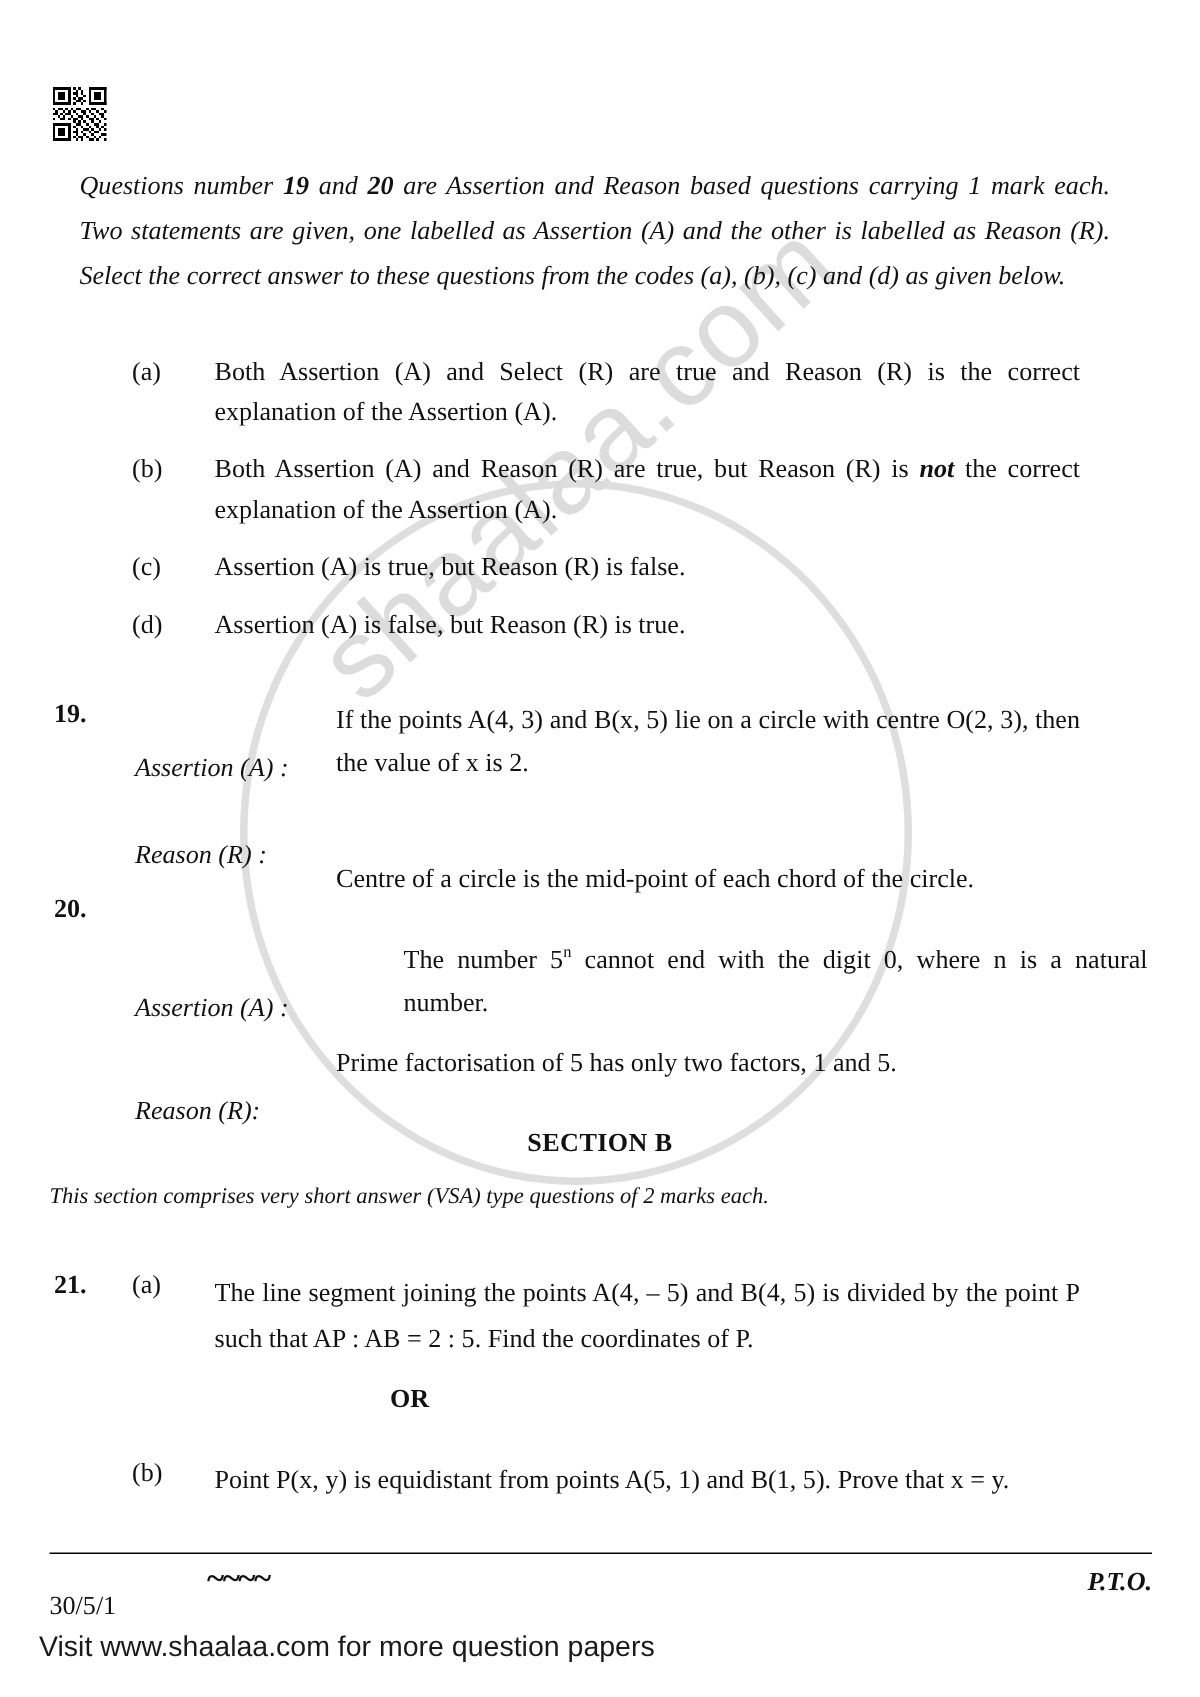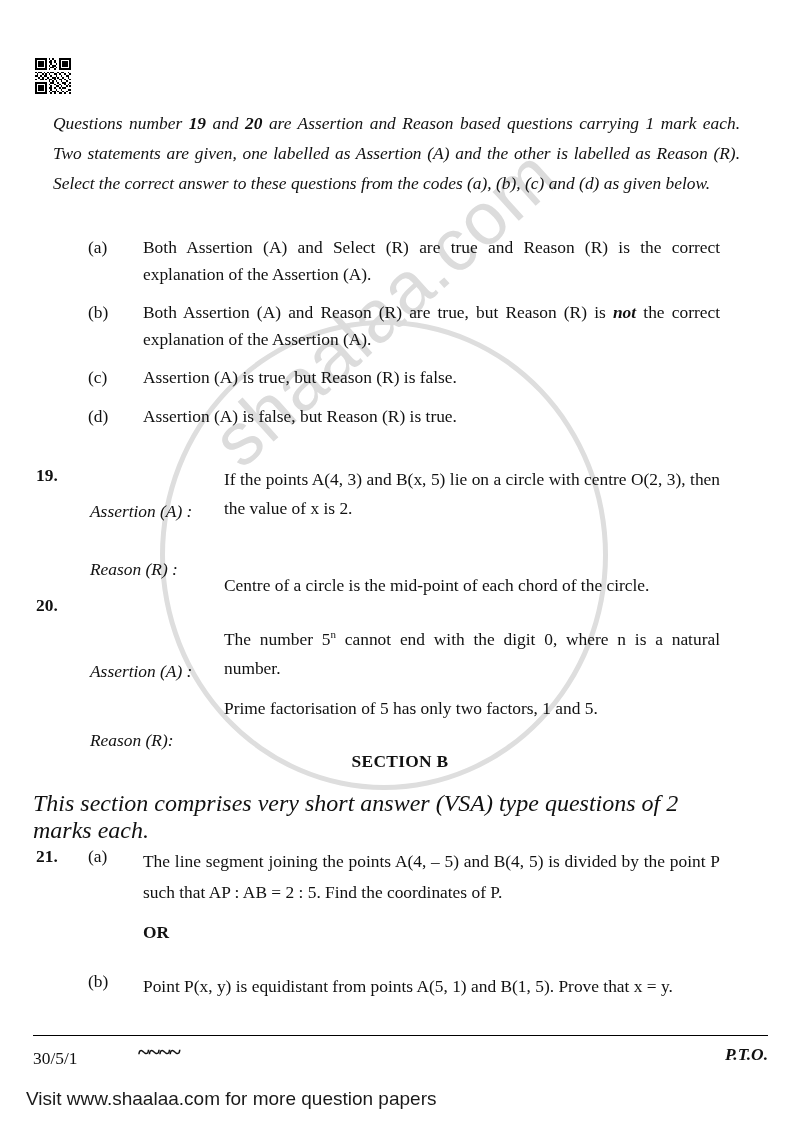--- a/index.html
+++ b/index.html
@@ -143,21 +143,21 @@
     text-align: center;
     font-size: 17.4px;
     font-weight: bold;
     letter-spacing: 0.3px;
   }
   #section-note {
     position: absolute;
     left: 33px;
     top: 790px;
     width: 687px;
-    font-size: 24px;
+    font-size: 15px;
     font-style: italic;
   }
 
   
   .q21lbl {
     position: absolute;
     left: 88px;
     font-size: 17.4px;
   }
   .q21body {
@@ -167,21 +167,21 @@
     font-size: 17.4px;
     line-height: 31px;
     text-align: justify;
     text-justify: inter-word;
   }
   #or-divider {
     position: absolute;
     left: 143px;
     top: 922px;
     width: 260px;
-    text-align: left;
+    text-align: center;
     font-size: 17.4px;
     font-weight: bold;
   }
 
   
   #footer-rule {
     position: absolute;
     left: 33px;
     top: 1035px;
     width: 735px;
@@ -189,21 +189,21 @@
     background: #000000;
   }
   #footer {
     position: absolute;
     left: 33px;
     top: 1044px;
     width: 735px;
     height: 26px;
     font-size: 17.4px;
   }
-  #footer .f-code { position: absolute; left: 0; top: 4px; text-align: right; }
+  #footer .f-code { position: absolute; left: 0; top: 16px; text-align: right; }
   #footer .f-waves {
     position: absolute;
     left: 105px; top: -5px;
     font-weight: bold;
     font-size: 22px;
     letter-spacing: -1px;
   }
   #footer .f-page {
     position: absolute;
     left: 0; top: 0;
@@ -374,21 +374,21 @@
     </div>
 
     <div class="qnum" style="top:465px;">19.</div>
     <div class="arlabel" style="top:465px;">Assertion (A) :</div>
     <div class="arbody" style="top:465px;">If the points A(4, 3) and B(x, 5) lie on a circle with centre O(2, 3), then the value of x is 2.</div>
     <div class="arlabel" style="top:523px;">Reason (R) :</div>
     <div class="arbody" style="top:523px;margin-top:48px;">Centre of a circle is the mid-point of each chord of the circle.</div>
 
     <div class="qnum" style="top:595px;text-align:right;">20.</div>
     <div class="arlabel" style="top:625px;">Assertion (A) :</div>
-    <div class="arbody" style="top:625px;"><span>The number 5</span><sup class="sp">n</sup><span> cannot end with the digit 0, where n is a natural number.</span></div>
+    <div class="arbody" style="top:625px;margin-left:45px;"><span>The number 5</span><sup class="sp">n</sup><span> cannot end with the digit 0, where n is a natural number.</span></div>
     <div class="arlabel" style="top:694px;">Reason (R):</div>
     <div class="arbody nojust" style="top:694px;">Prime factorisation of 5 has only two factors, 1 and 5.</div>
 
     <div id="section-b">SECTION B</div>
     <div id="section-note">This section comprises very short answer (VSA) type questions of 2 marks each.</div>
 
     <div class="qnum" style="top:846px;">21.</div>
     <div class="q21lbl" style="top:846px;">(a)</div>
     <div class="q21body" style="top:846px;">The line segment joining the points A(4, – 5) and B(4, 5) is divided by the point P such that AP : AB = 2 : 5. Find the coordinates of P.</div>
 

